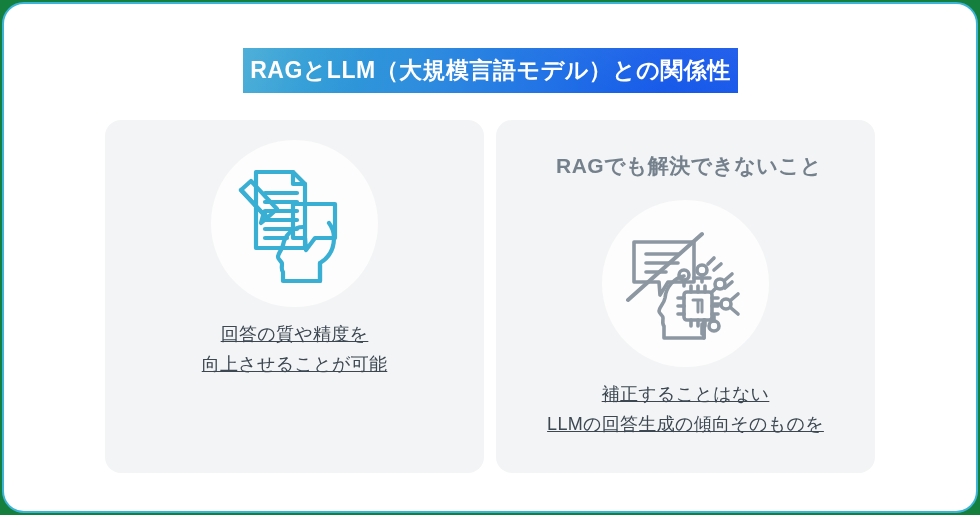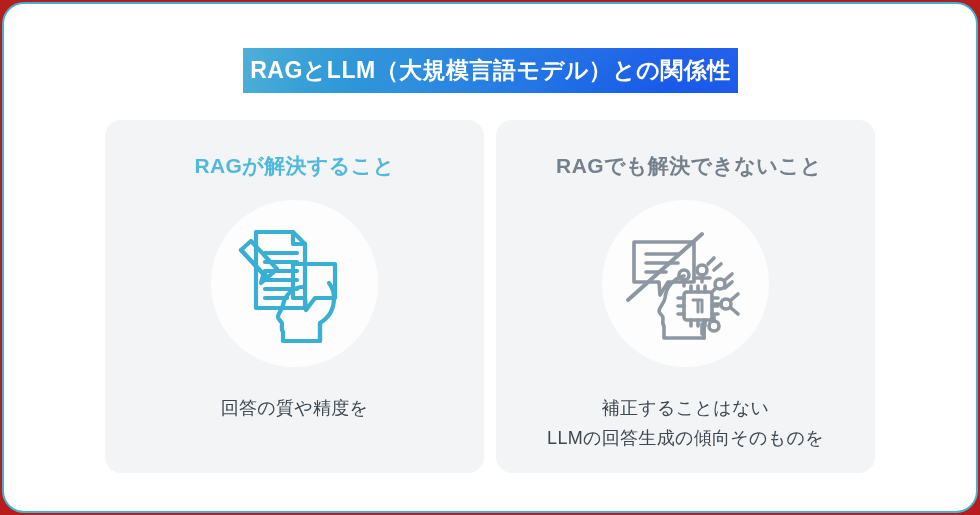--- a/index.html
+++ b/index.html
@@ -10,21 +10,21 @@
   body {
     font-family: "Liberation Sans", "DejaVu Sans", sans-serif;
     -webkit-font-smoothing: antialiased;
   }
 
   #infographic {
     position: relative;
     width: 980px;
     height: 515px;
     box-sizing: border-box;
-    background: #b91c1c;
+    background: #15803d;
     overflow: hidden;
   }
 
   
   .frame {
     position: absolute;
     left: 2px;
     top: 2px;
     width: 976px;
     height: 511px;
@@ -104,44 +104,44 @@
     height: 167px;
     border-radius: 50%;
     background: #FDFDFD;
     display: flex;
     align-items: center;
     justify-content: center;
   }
   .icon-circle svg { display: block; }
 
   .caption {
-    margin-top: 27px;
+    margin-top: 13px;
     text-align: center;
     color: #3C4752;
     font-size: 18px;
     line-height: 1.65;
     letter-spacing: 0.3px;
+    text-decoration: underline;
   }
   .caption .line { display: block; white-space: nowrap; }
 </style>
 </head>
 <body>
 
 <div id="infographic">
 
   <div class="frame"></div>
 
   <div class="title-banner">
     <span class="title-text">RAGとLLM（大規模言語モデル）との関係性</span>
   </div>
 
   <div class="cards">
 
     <div class="card solve">
-      <div class="card-heading">RAGが解決すること</div>
 
       <div class="icon-circle">
         <svg width="128" height="128" viewBox="0 0 128 128">
           <g fill="none" stroke="#3AAFD4" stroke-width="4.2" stroke-linecap="round" stroke-linejoin="round">
 
             <path d="M25 12 H62 L74 24 V88 H25 Z"></path>
             <path d="M62 12 V24 H74"></path>
 
             <line x1="34" y1="33" x2="66" y2="33"></line>
             <line x1="34" y1="42" x2="66" y2="42"></line>
@@ -158,20 +158,21 @@
                      C51 107 50 110 52 112 L52 121 L89 121 L89 103"></path>
             <path d="M89 121 L89 103 C99 97 103 88 103 78 C103 72 101 67 98 63"></path>
 
             <path d="M62 44 H104 V78 H84 L75 90 L74 78 H62 Z"></path>
           </g>
         </svg>
       </div>
 
       <div class="caption">
         <span class="line">回答の質や精度を</span>
+        <span class="line">向上させることが可能</span>
       </div>
     </div>
 
     <div class="card unsolve">
       <div class="card-heading">RAGでも解決できないこと</div>
 
       <div class="icon-circle">
         <svg width="128" height="128" viewBox="0 0 128 128">
           <g fill="none" stroke="#8C97A2" stroke-width="3.6" stroke-linecap="round" stroke-linejoin="round">
 

